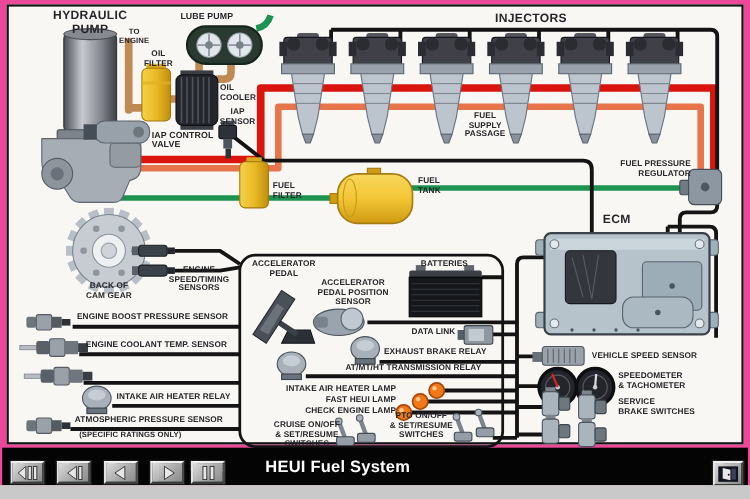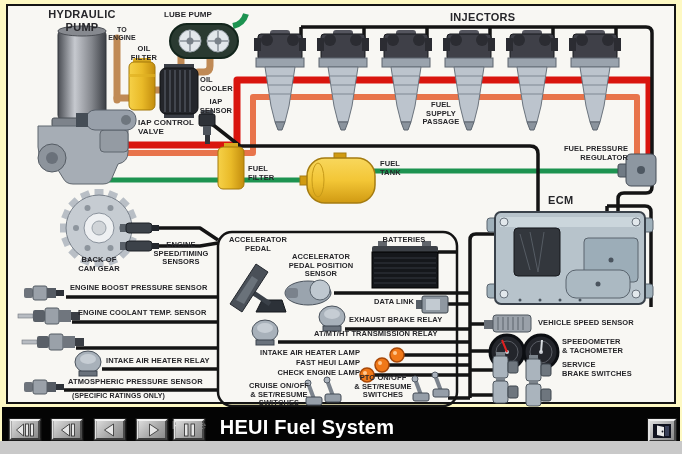--- a/index.html
+++ b/index.html
@@ -1,16 +1,16 @@
 <!DOCTYPE html>
 <html><head>
 <meta charset="utf-8">
 <style>
   html,body{margin:0;padding:0;background:#9a9a9a;}
-  .screen{position:relative;width:682px;height:454px;background:#fef9c3;overflow:hidden;
+  .screen{position:relative;width:682px;height:454px;background:#ec4899;overflow:hidden;
           font-family:"Liberation Sans",sans-serif;margin:0 auto;}
   .canvas{position:absolute;left:6px;top:4px;width:666px;height:396px;background:#f8f7f3;
           border:2px solid #141414;z-index:0;}
   svg.gfx{position:absolute;left:0;top:0;z-index:1;pointer-events:none;}
   .lbl{position:absolute;z-index:2;font-size:7.5px;font-weight:bold;line-height:1.15;
        color:#26262a;white-space:pre-line;letter-spacing:.1px;}
   .c{text-align:center;} .r{text-align:right;}
   .big{font-size:11px;letter-spacing:.3px;}
   
   .bar{position:absolute;left:2px;top:407px;width:678px;height:34px;background:#040404;z-index:3;}
@@ -21,21 +21,21 @@
   .vcr{position:absolute;top:12px;left:50%;transform:translateX(-50%);
        width:31px;height:21px;padding:0;cursor:pointer;
        background:linear-gradient(135deg,#dcdcdc 0%,#aaaaaa 55%,#8a8a8a 100%);
        border-top:2px solid #f0f0f0;border-left:2px solid #e4e4e4;
        border-bottom:2px solid #3c3c3c;border-right:2px solid #4a4a4a;
        outline:1px solid #1a1a1a;display:flex;align-items:center;justify-content:center;}
   .vcr svg{display:block;}
   .play .vcr{width:66px;}
   .exit .vcr{width:28px;height:23px;}
   .title{position:absolute;left:200px;top:9px;width:210px;text-align:center;color:#ffffff;
-         font-size:20px;font-weight:bold;letter-spacing:.2px;}
+         font-size:15px;font-weight:bold;letter-spacing:.2px;}
 </style>
 </head>
 <body>
 
 <div class="screen">
   <div class="canvas"></div>
 
   <svg class="gfx" width="682" height="454" viewBox="0 0 682 454">
     <defs>
       <linearGradient id="gcyl" x1="0" y1="0" x2="1" y2="0">

